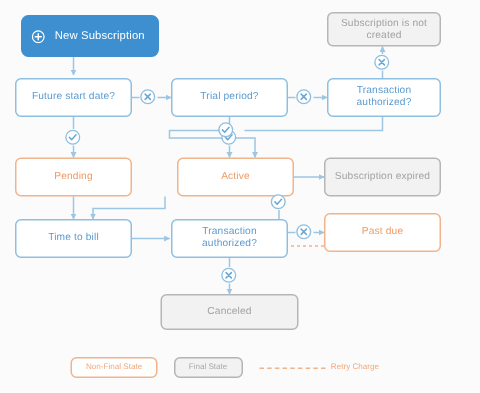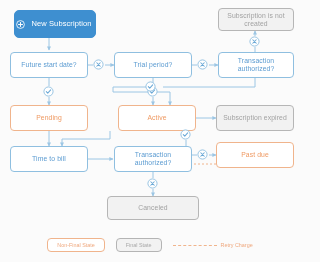--- a/index.html
+++ b/index.html
@@ -127,21 +127,21 @@
 
       <path d="M153,172 L153,178"></path>
       <path d="M153,189 L153,196" marker-end="url(#ah)"></path>
     </g>
     <g stroke="#f0b48c" stroke-width="1" fill="none" stroke-dasharray="2,2">
 
       <path d="M216,164 L128,164" marker-end="url(#aho)"></path>
     </g>
   </svg>
 
-  <div class="node n-start" style="left:14px;top:10px;width:82px;height:28px;">
+  <div class="node n-start" style="left:14px;top:10px;width:92px;height:28px;">
     <svg class="plusicon" viewBox="0 0 12 12">
       <circle cx="6" cy="6" r="5.2" fill="none" stroke="#ffffff" stroke-width="1.1"></circle>
       <path d="M6,3.3 L6,8.7 M3.3,6 L8.7,6" stroke="#ffffff" stroke-width="1.3" stroke-linecap="round"></path>
     </svg>
     <span class="lbl">New Subscription</span>
   </div>
 
   <div class="node n-blue" style="left:10px;top:52px;width:78px;height:26px;">
     <span class="lbl">Future start date?</span>
   </div>

